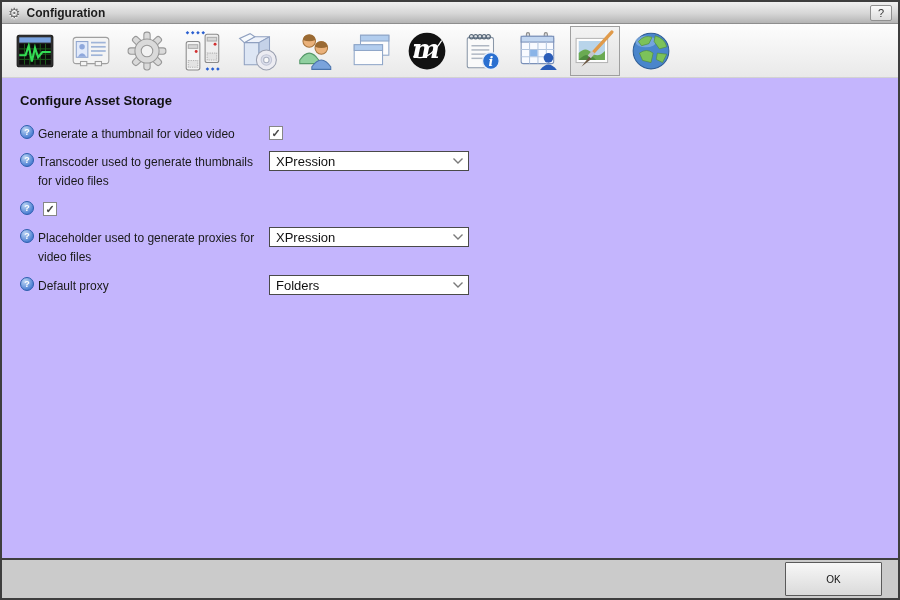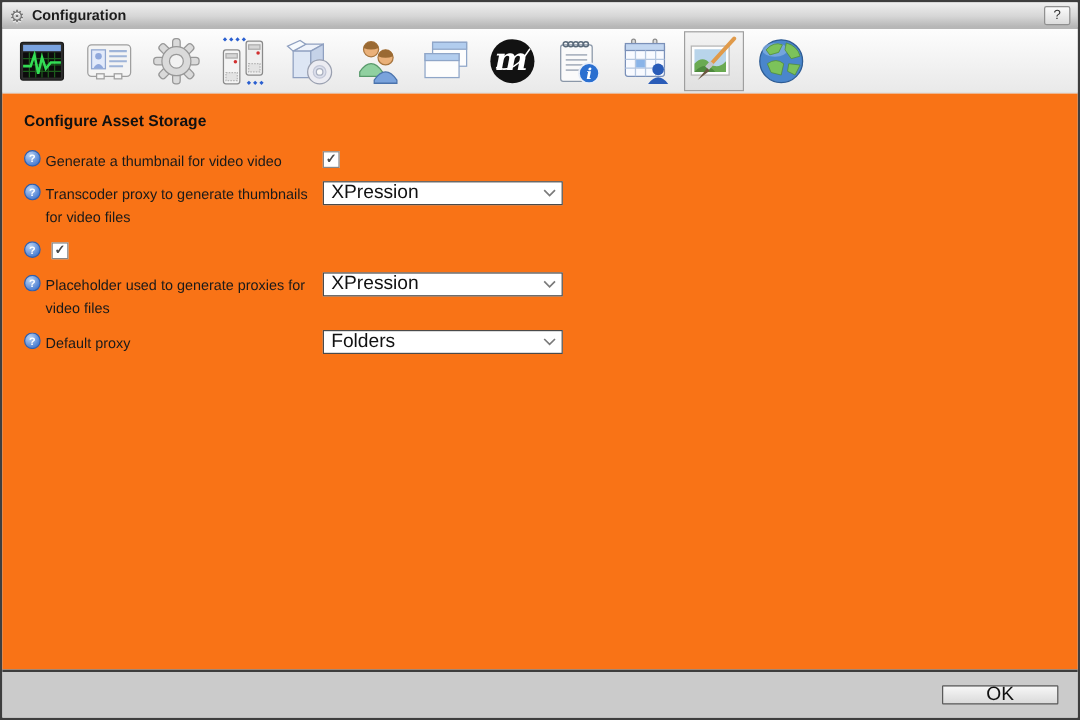--- a/index.html
+++ b/index.html
@@ -57,21 +57,21 @@
   }
   .tab {
     display:flex; align-items:center;
     padding:0 16px; font-size:12px; color:#1a1a1a;
     border-right:1px solid #b5b5b5;
     cursor:default; white-space:nowrap;
   }
   .tab.selected { font-weight:bold; }
   
   .content {
-    flex:1 1 auto; background:#f97316; overflow:hidden;
+    flex:1 1 auto; background:#c4b5fd; overflow:hidden;
     padding:15px 0 0 18px;
   }
   .heading { font-size:13px; font-weight:bold; color:#111; margin-bottom:15px; }
   .form-row {
     display:flex; align-items:flex-start;
     padding-left:0; margin-bottom:7px; min-height:21px;
   }
   .help-badge {
     flex:0 0 14px; width:14px; height:14px; margin:2px 4px 0 0;
   }
@@ -85,38 +85,38 @@
     width:14px; height:14px; margin-top:3px;
     background:#fff; border:1px solid #878787;
     display:flex; align-items:center; justify-content:center;
     font-size:11px; font-weight:bold; color:#4a4a4a; line-height:1;
     cursor:default;
   }
   .combo {
     width:200px; height:20px;
     background:#fff; border:1px solid #4a4a4a;
     display:flex; align-items:center;
-    font-size:16px; color:#111;
+    font-size:13px; color:#111;
     padding:0 4px 0 6px; cursor:default;
   }
   .combo .combo-value { flex:1; overflow:hidden; white-space:nowrap; }
   .combo svg { flex:0 0 12px; }
   .two-line { margin-bottom:9px; }
   
   .footer {
     height:40px; flex:0 0 40px;
     background:#cbcbcb; border-top:2px solid #3e3e3e;
     display:flex; align-items:center; justify-content:flex-end;
     padding-right:16px;
   }
   .ok-btn {
-    width:97px; height:16px;
+    width:97px; height:34px;
     background:linear-gradient(#f7f7f7,#dadada);
     border:1px solid #5a5a5a; border-radius:1px;
-    font-size:16px; color:#111; font-family:"Liberation Sans", sans-serif;
+    font-size:10px; color:#111; font-family:"Liberation Sans", sans-serif;
     display:flex; align-items:center; justify-content:center;
     cursor:default;
   }
 </style>
 </head>
 <body>
 
 <div class="window">
 
   <div class="titlebar">
@@ -358,21 +358,21 @@
       </span>
     </div>
 
     <div class="form-row two-line">
       <span class="help-badge">
         <svg width="14" height="14" viewBox="0 0 14 14">
           <circle cx="7" cy="7" r="6.5" fill="url(#hg)" stroke="#2f5fae"></circle>
           <text x="7" y="10.4" text-anchor="middle" font-size="9" font-weight="bold" font-family="Liberation Sans, sans-serif" fill="#ffffff">?</text>
         </svg>
       </span>
-      <span class="row-label">Transcoder proxy to generate thumbnails for video files</span>
+      <span class="row-label">Transcoder used to generate thumbnails for video files</span>
       <span class="ctl combo">
         <span class="combo-value">XPression</span>
         <svg width="12" height="8" viewBox="0 0 12 8">
           <polyline points="1.5,1.5 6,6 10.5,1.5" fill="none" stroke="#7a7a7a" stroke-width="1.4"></polyline>
         </svg>
       </span>
     </div>
 
     <div class="form-row">
       <span class="help-badge">

